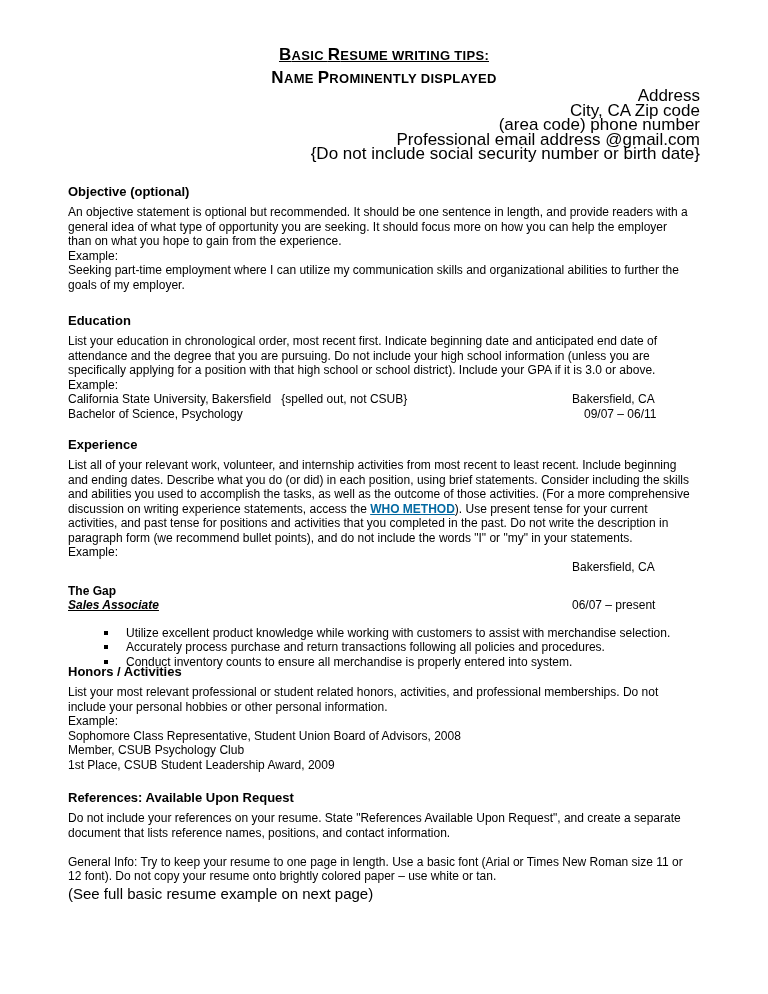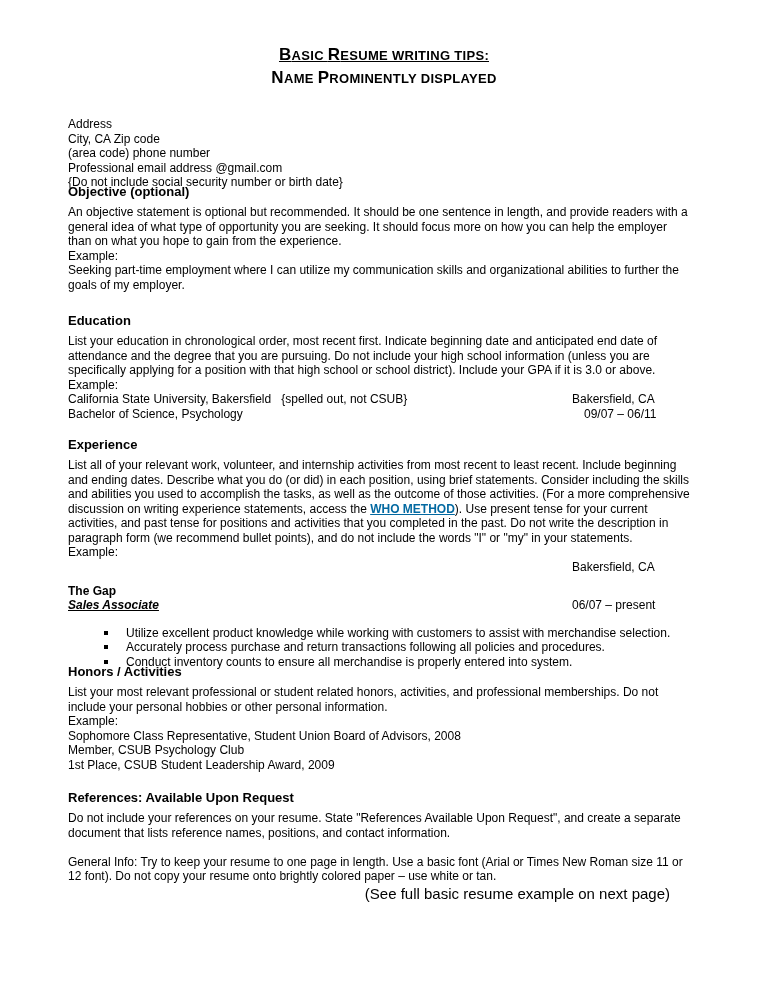--- a/index.html
+++ b/index.html
@@ -3,35 +3,35 @@
 <meta charset="utf-8">
 <style>
   html, body { margin: 0; padding: 0; background: #ffffff; }
   body { width: 768px; height: 994px; position: relative; overflow: hidden; color: #000; font-family: "Liberation Sans", sans-serif; }
   .page { position: absolute; left: 68px; top: 0; width: 622px; }
   .title { text-align: center; font-weight: bold; font-size: 15.5px; letter-spacing: 0.3px; line-height: 20px; }
   .title1 { position: absolute; left: 0; width: 632px; top: 45px; text-decoration: underline; }
   .title2 { position: absolute; left: 0; width: 632px; top: 68px; }
   .sc-big { font-size: 17px; }
   .sc-small { font-size: 13px; text-align: center; }
-  .contact { position: absolute; left: 0; width: 632px; top: 89px; text-align: left; font-size: 12px; line-height: 14.6px; margin-top: 28px; }
+  .contact { position: absolute; left: 0; width: 632px; top: 89px; text-align: right; font-size: 17px; line-height: 14.6px; }
   .section { position: absolute; left: 0; width: 622px; }
   .heading { font-weight: bold; font-size: 13px; line-height: 18px; margin: 0 0 4px 0; }
   .body { font-size: 12px; line-height: 14.5px; }
   .body p { margin: 0; }
   .row { display: flex; justify-content: space-between; }
   .row .right { width: 118px; text-align: left; }
   .bold { font-weight: bold; margin-top: 24px; }
   .bolditalic { font-weight: bold; font-style: italic; text-decoration: underline; }
   .link { color: #0369a1; font-weight: bold; text-decoration: underline; }
   ul.bullets { list-style: none; margin: 13px; padding: 0; }
   ul.bullets li { position: relative; padding-left: 45px; }
   ul.bullets li .bullet { position: absolute; left: 23px; top: 5px; width: 4px; height: 4px; background: #000; }
   .spacer { height: 14.5px; }
-  .footer-note { text-align: right; font-size: 15px; line-height: 17px; margin-top: 1px; padding-right: 20px; }
+  .footer-note { text-align: left; font-size: 15px; line-height: 17px; margin-top: 1px; padding-right: 20px; }
 </style>
 </head>
 <body>
 
 <div class="page">
 
   <div class="title title1">
     <span class="sc-big">B</span><span class="sc-small">ASIC </span><span class="sc-big">R</span><span class="sc-small">ESUME WRITING TIPS:</span>
   </div>
 

